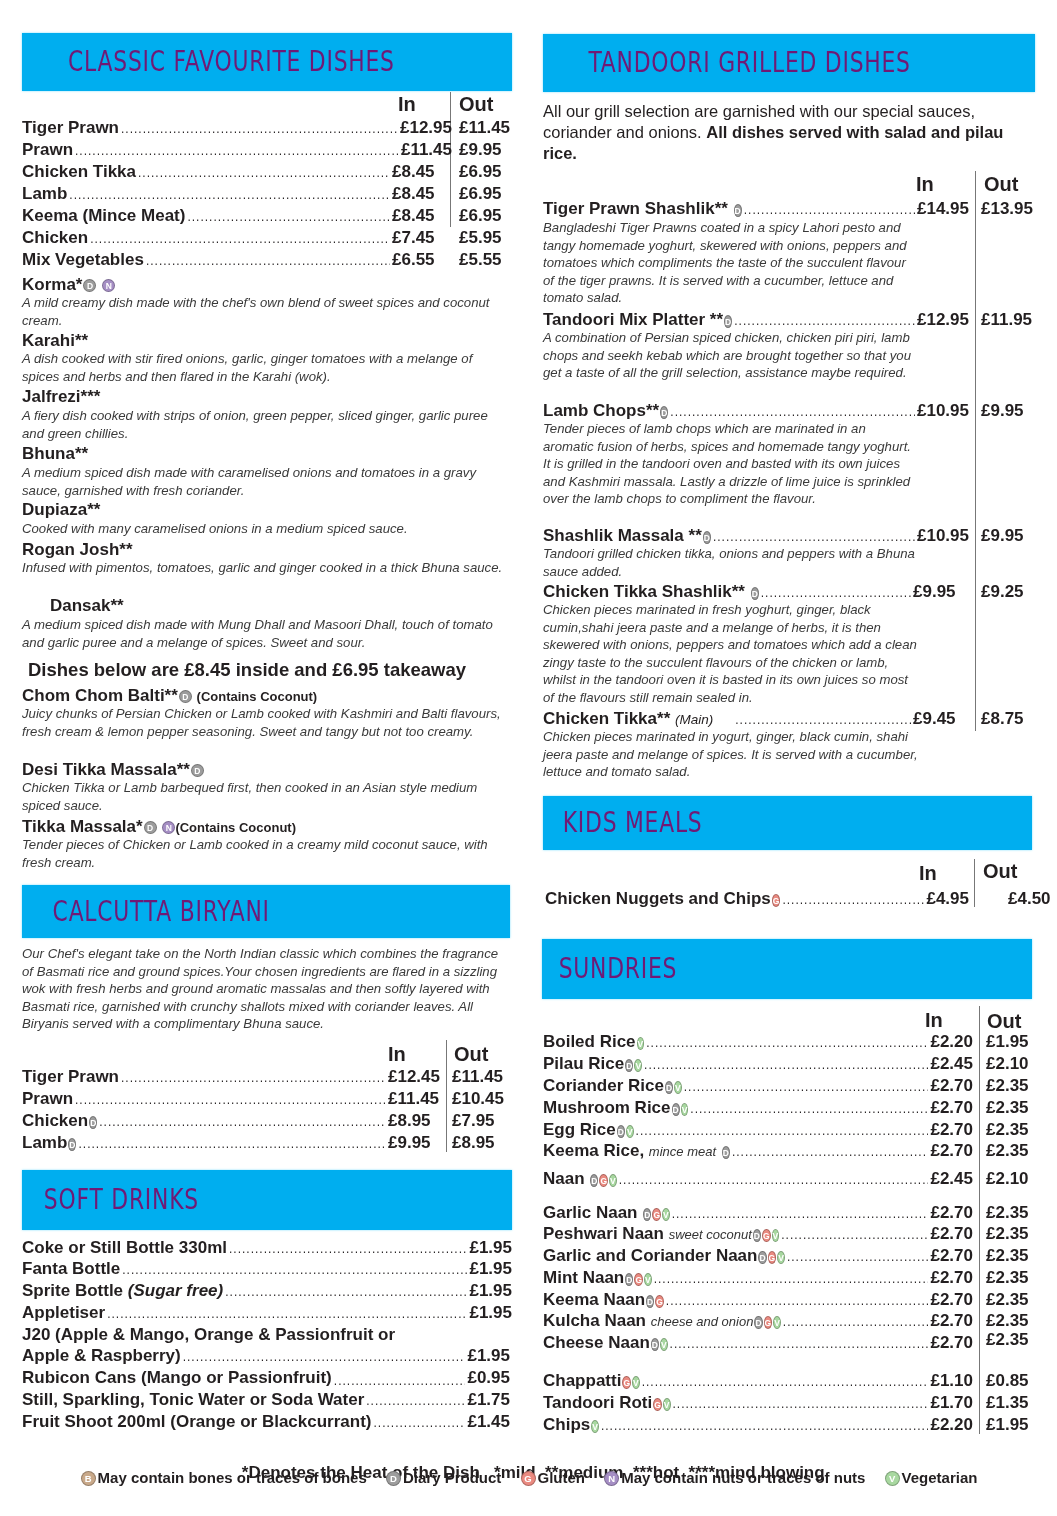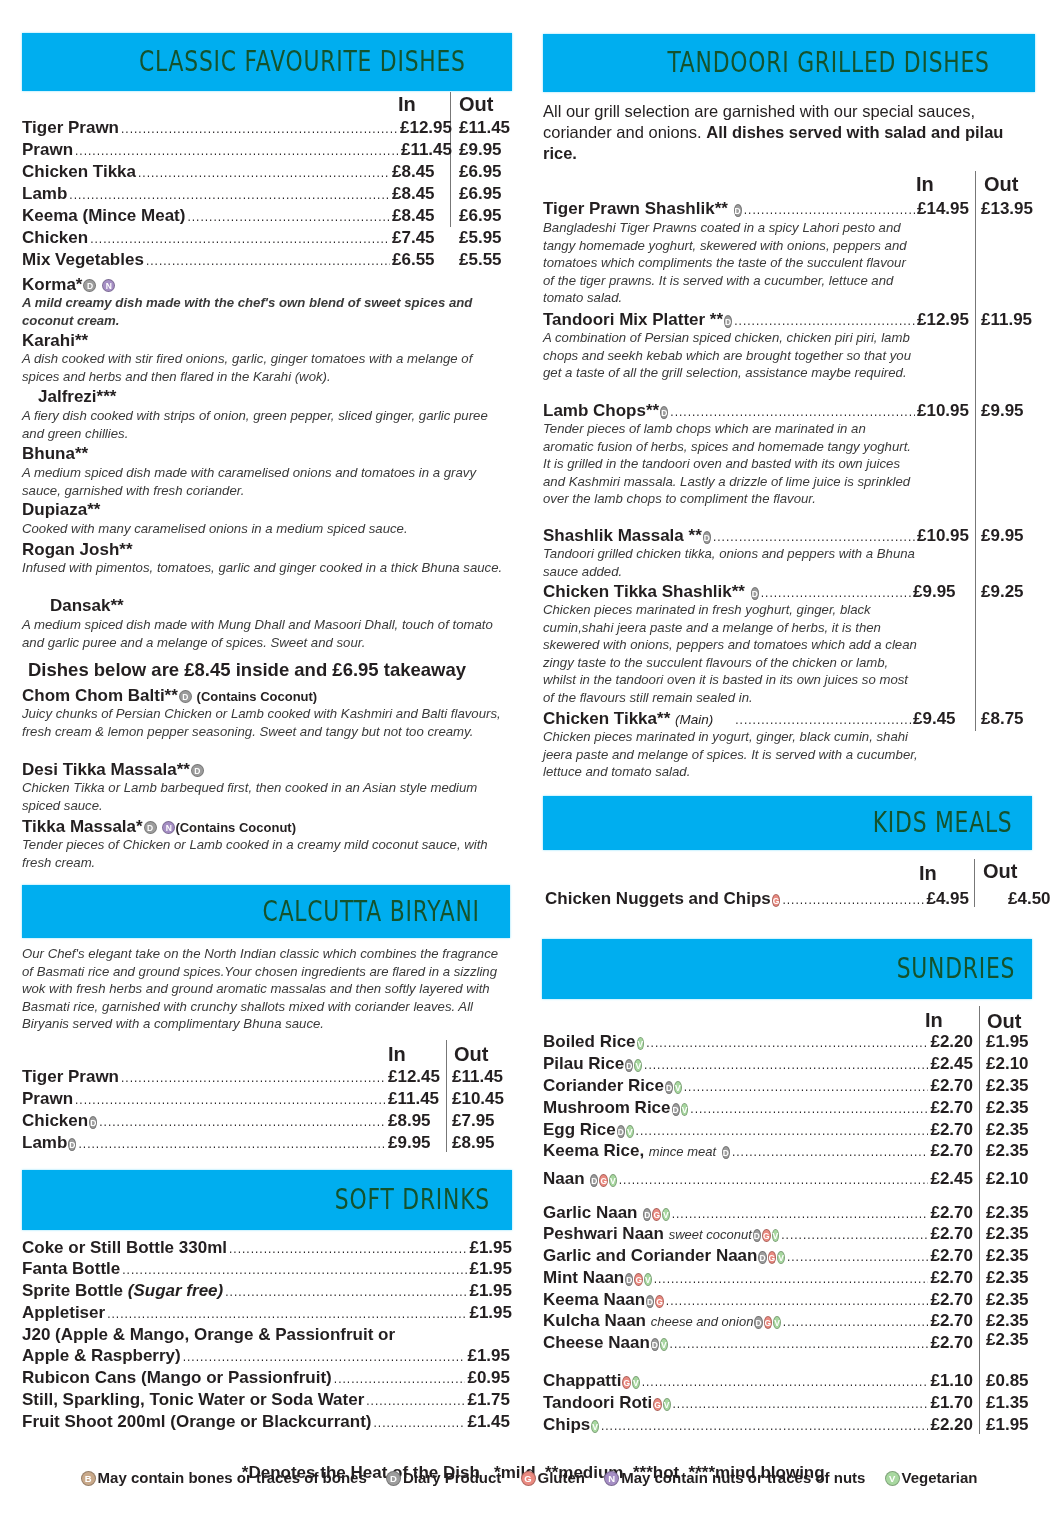--- a/index.html
+++ b/index.html
@@ -6,22 +6,22 @@
   html, body { width: 1057px; height: 1516px; background: #ffffff; overflow: hidden; }
   body { font-family: "Liberation Sans", sans-serif; color: #231f20; position: relative; }
 
   .col { position: absolute; top: 0; }
   .col-left { left: 22px; width: 490px; }
   .col-right { left: 543px; width: 490px; }
 
   .banner {
     position: absolute;
     background: #00aeef;
-    color: #14532d;
-    text-align: right;
+    color: #701a75;
+    text-align: left;
     font-family: "DejaVu Sans", sans-serif;
     font-weight: normal;
     letter-spacing: 1px;
     text-transform: uppercase;
     box-shadow: 0 0 2px #7fe0ff;
   }
   .banner span { display: inline-block; transform: scaleX(0.78); transform-origin: center; font-size: 28px; }
 
   .abs { position: absolute; }
 
@@ -114,26 +114,26 @@
         <span class="dots"></span>
         <span class="pin" style="width:60px;">£6.55</span>
       <span class="pout" style="left:437px;">£5.55</span>
     </div>
   </div>
 
   <div>
     <div class="dish-name" style="left:0;top:275px;">
       <span>Korma*</span><span class="badge b-D">D</span> <span class="badge b-N">N</span>
     </div>
-    <div class="desc" style="left:0;top:294px;width:490px;font-weight:bold;">A mild creamy dish made with the chef's own blend of sweet spices and coconut cream.</div>
+    <div class="desc" style="left:0;top:294px;width:490px;">A mild creamy dish made with the chef's own blend of sweet spices and coconut cream.</div>
 
     <div class="dish-name" style="left:0;top:331px;">Karahi**</div>
     <div class="desc" style="left:0;top:350px;width:490px;">A dish cooked with stir fired onions, garlic, ginger tomatoes with a melange of spices and herbs and then flared in the Karahi (wok).</div>
 
-    <div class="dish-name" style="left:16px;top:387px;">Jalfrezi***</div>
+    <div class="dish-name" style="left:0;top:387px;">Jalfrezi***</div>
     <div class="desc" style="left:0;top:407px;width:490px;">A fiery dish cooked with strips of onion, green pepper, sliced ginger, garlic puree and green chillies.</div>
 
     <div class="dish-name" style="left:0;top:444px;">Bhuna**</div>
     <div class="desc" style="left:0;top:464px;width:490px;">A medium spiced dish made with caramelised onions and tomatoes in a gravy sauce, garnished with fresh coriander.</div>
 
     <div class="dish-name" style="left:0;top:500px;">Dupiaza**</div>
     <div class="desc" style="left:0;top:520px;width:490px;">Cooked with many caramelised onions in a medium spiced sauce.</div>
 
     <div class="dish-name" style="left:0;top:540px;">Rogan Josh**</div>
     <div class="desc" style="left:0;top:559px;width:490px;">Infused with pimentos, tomatoes, garlic and ginger cooked in a thick Bhuna sauce.</div>
@@ -222,21 +222,21 @@
         <span class="pin">£1.95</span>
     </div>
     <div class="row" style="left:0;top:1325px;width:490px;">
       <span class="name">J20 (Apple &amp; Mango, Orange &amp; Passionfruit or</span>
     </div>
     <div class="row" style="left:0;top:1346px;width:488px;">
       <span class="name">Apple &amp; Raspberry)</span>
         <span class="dots"></span>
         <span class="pin">£1.95</span>
     </div>
-    <div class="row" style="left:0;top:1368px;width:488px;">
+    <div class="row" style="left:0;top:1368px;width:488px;align-items:flex-end;">
       <span class="name">Rubicon Cans (Mango or Passionfruit)</span>
         <span class="dots"></span>
         <span class="pin">£0.95</span>
     </div>
     <div class="row" style="left:0;top:1390px;width:488px;">
       <span class="name">Still, Sparkling, Tonic Water or Soda Water</span>
         <span class="dots"></span>
         <span class="pin">£1.75</span>
     </div>
     <div class="row" style="left:0;top:1412px;width:488px;">

